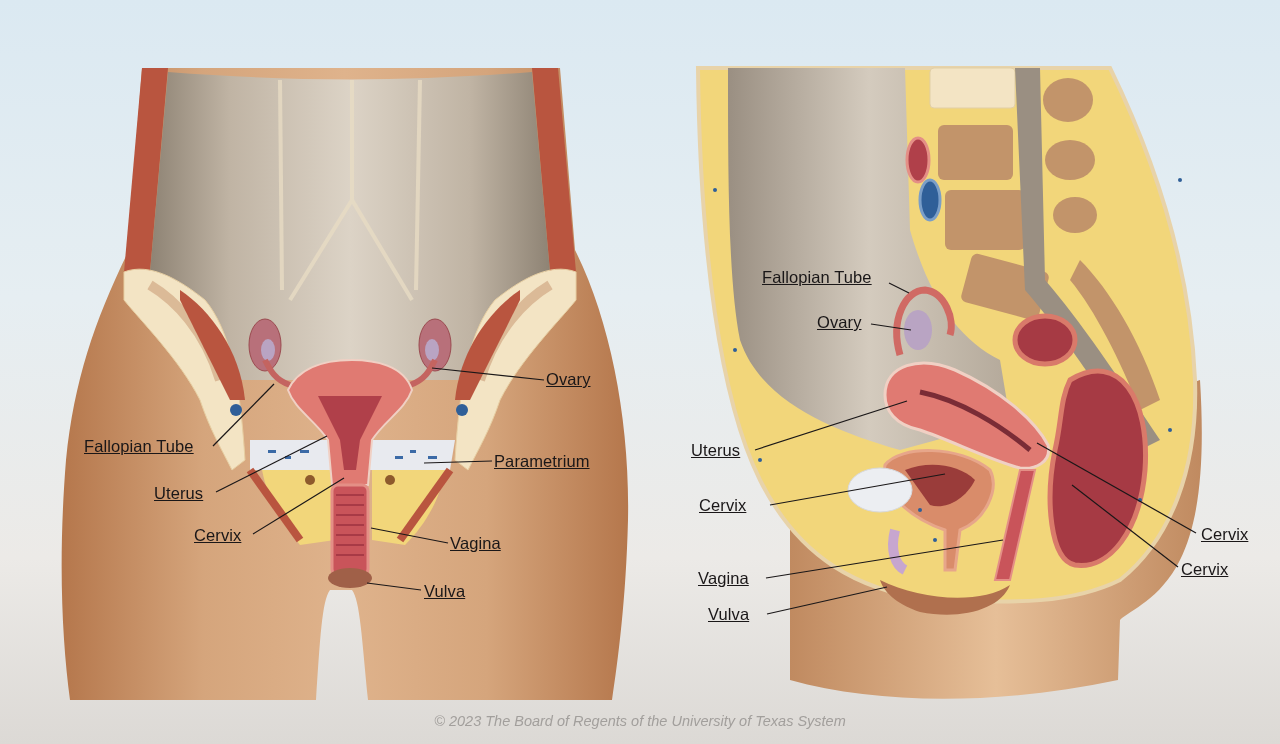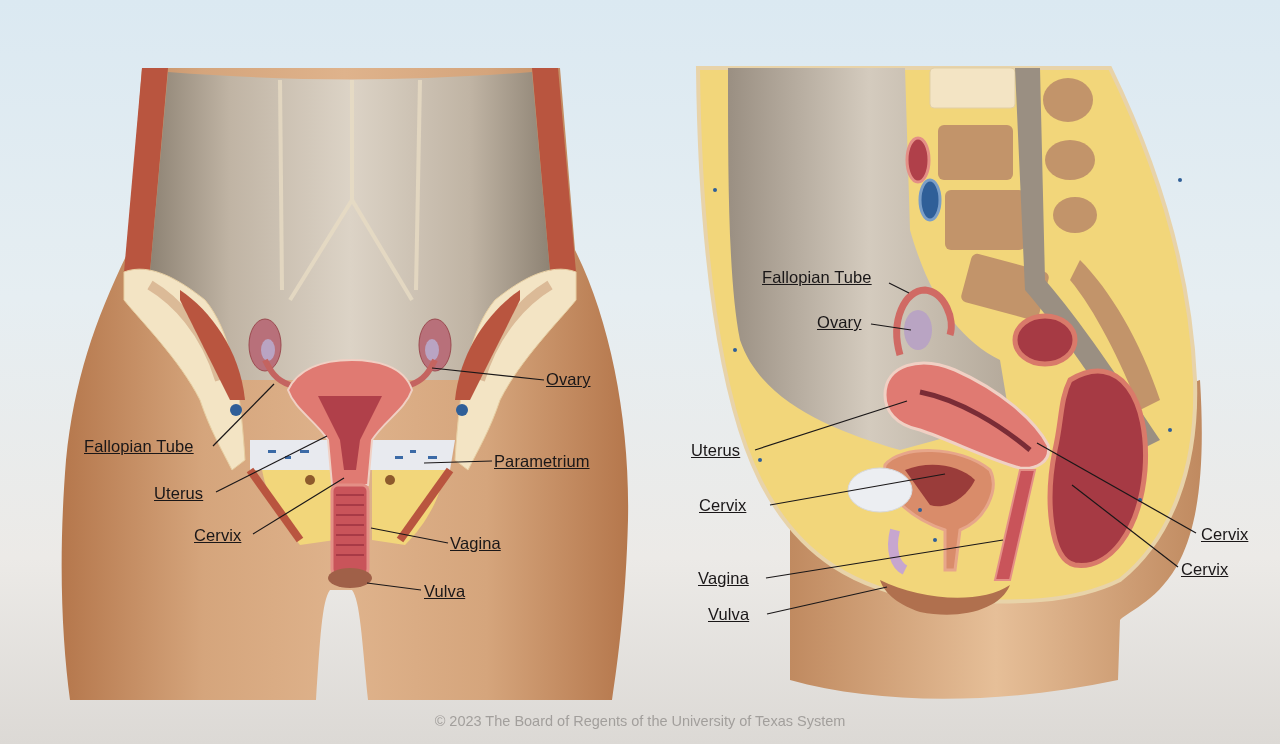--- a/index.html
+++ b/index.html
@@ -11,21 +11,21 @@
   .panel { position: absolute; top: 0; height: 744px; }
   #panel-front { left: 0; width: 650px; }
   #panel-side { left: 650px; width: 630px; }
   svg.art { position: absolute; left: 0; top: 0; }
   .label {
     position: absolute; font-size: 16.5px; color: #1a1718; white-space: nowrap;
     letter-spacing: 0.1px; line-height: 18px; text-decoration: underline;
   }
   .copyright {
     position: absolute; left: 0; width: 1280px; top: 713px; text-align: center;
-    font-size: 14.5px; color: #a29f9c;
+    font-size: 14.5px; color: #a29f9c; font-style: italic;
   }
 </style>
 </head>
 <body>
 
 <div class="panel" id="panel-front">
   <svg class="art" width="650" height="744" viewBox="0 0 650 744">
     <defs>
       <linearGradient id="skinF" x1="0" x2="1" y1="0" y2="0">
         <stop offset="0" stop-color="#b5774c"></stop>

